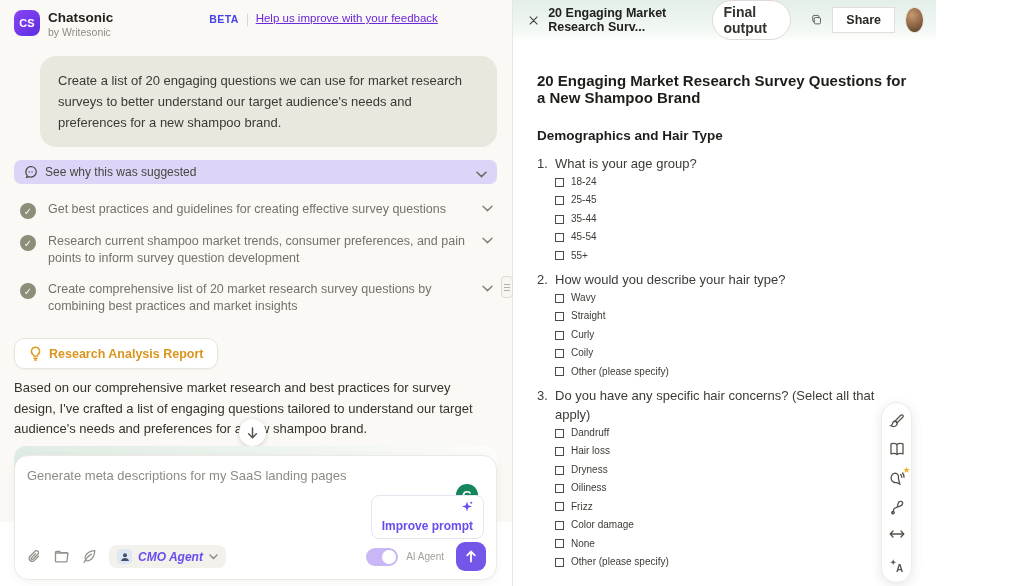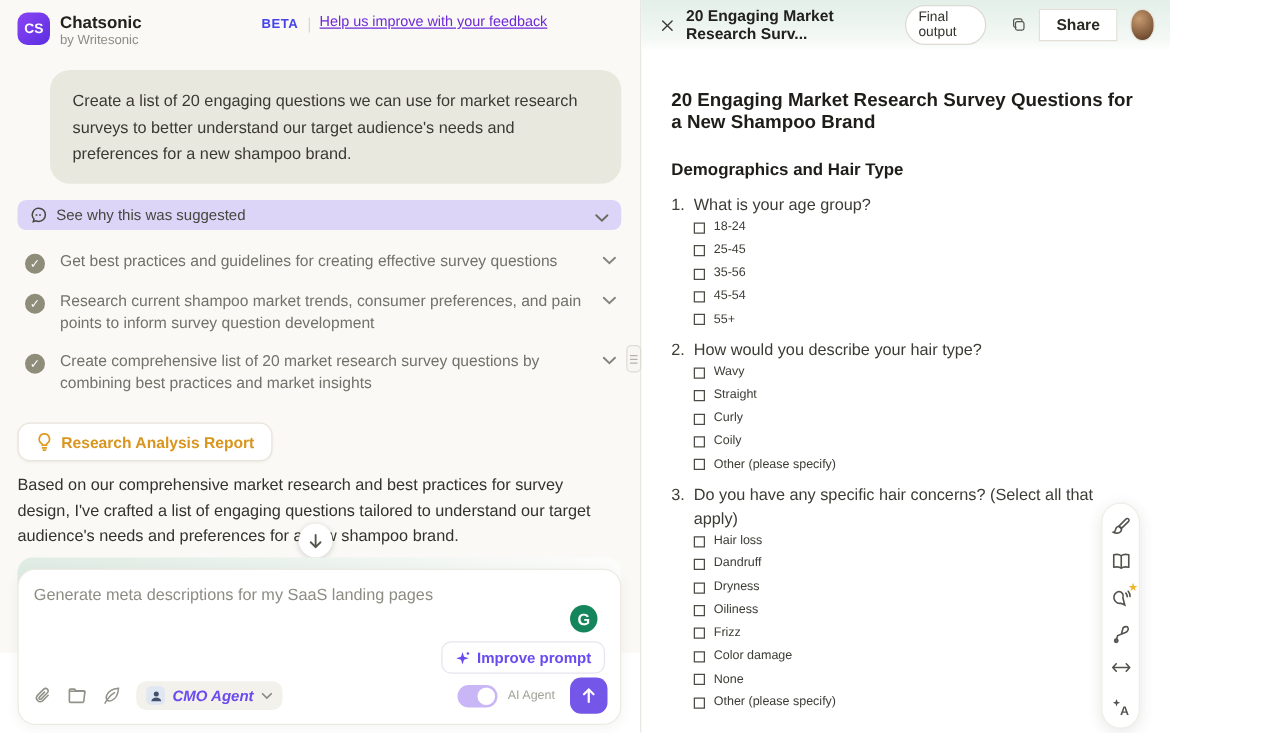--- a/index.html
+++ b/index.html
@@ -60,21 +60,21 @@
     box-shadow:0 2px 10px rgba(60,60,50,.06); }
   .composer textarea { position:absolute; left:12px; top:12px; width:420px; height:46px;
     border:none; outline:none; resize:none; background:transparent; font-size:13px;
     font-family:"Liberation Sans", sans-serif; color:#33322c; }
   .composer textarea::placeholder { color:#8d8c83; }
   .grammarly { position:absolute; right:18px; top:28px; width:22px; height:22px;
     border-radius:50%; background:#15865b; color:#fff; font-size:13px; font-weight:bold;
     display:flex; align-items:center; justify-content:center; cursor:pointer; }
   .improve-btn { position:absolute; right:12px; bottom:40px; display:inline-flex;
     align-items:flex-end; gap:6px; background:#fff; border:1px solid #e6e4ee;
-    border-radius:8px; padding:5px 10px; cursor:pointer; }
+    border-radius:8px; padding:5px 10px; cursor:pointer;flex-direction:column; }
   .improve-btn span { font-size:12px; font-weight:bold; color:#6a4bef; }
   .composer-bottom { position:absolute; left:12px; right:10px; bottom:8px;
     display:flex; align-items:center; }
   .cicon { margin-right:12px; cursor:pointer; }
   .agent-chip { display:flex; align-items:center; gap:6px; background:#f2f1ec;
     border-radius:8px; padding:4px 8px; cursor:pointer;font-style:italic; }
   .agent-avatar { width:15px; height:15px; border-radius:4px; background:#dfe8f2;
     display:flex; align-items:center; justify-content:center; }
   .agent-chip .lbl { font-size:12px; font-weight:bold; color:#6a4bef; }
   .spacer { flex:1; }
@@ -94,21 +94,21 @@
     align-items:center; z-index:5; }
   .drag-handle i { display:block; width:6px; height:1px; background:#b4b2ab; }
 
   
   .right-panel { position:absolute; left:512px; top:0; width:424px; height:586px;
     background:#fff; border-left:1px solid #e9e7e1; }
   .rp-header { height:40px; display:flex; align-items:center; gap:10px;
     padding:0 12px 0 16px;
     background:linear-gradient(to bottom,#e3efe8,#f3f8f4 75%,#fdfefd); }
   .rp-title { font-size:12.5px; font-weight:bold; color:#22211d; }
-  .final-badge { font-size:11px; font-weight:normal; color:#33322c; background:#fff;
+  .final-badge { font-size:14px; font-weight:bold; color:#33322c; background:#fff;
     border:1px solid #dddbd3; border-radius:999px; padding:3px 10px; }
   .share-btn { font-size:12.5px; font-weight:bold; color:#2a2a25; background:#fff;
     border:1px solid #e1dfd8; border-radius:0; padding:5px 13px; cursor:pointer; }
   .rp-avatar { width:26px; height:26px; border-radius:50%;
     background:radial-gradient(circle at 35% 30%,#c79a6f 0 30%,#7a5538 70%,#4c3категория520);
     background:radial-gradient(circle at 35% 30%,#c79a6f,#7a5538 70%,#4c3520);
     border:1px solid #e5e2da; cursor:pointer; }
 
   .doc { padding:32px 24px 0 24px; color:#3c3b35; }
   .doc h1 { font-size:15px; font-weight:bold; color:#1e1d19; margin-bottom:6px; }
@@ -284,21 +284,21 @@
           <div class="opt">
             <span class="cbx"></span>
             <span>18-24</span>
           </div>
           <div class="opt">
             <span class="cbx"></span>
             <span>25-45</span>
           </div>
           <div class="opt">
             <span class="cbx"></span>
-            <span>35-56</span>
+            <span>35-44</span>
           </div>
           <div class="opt">
             <span class="cbx"></span>
             <span>45-54</span>
           </div>
           <div class="opt">
             <span class="cbx"></span>
             <span>55+</span>
           </div>
         </div>
@@ -328,25 +328,25 @@
             <span>Other (please specify)</span>
           </div>
         </div>
         <div class="q">
           <span class="q-num">3.</span>
           <span class="q-text">Do you have any specific hair concerns? (Select all that apply)</span>
         </div>
         <div class="opts">
           <div class="opt">
             <span class="cbx"></span>
+            <span>Dandruff</span>
+          </div>
+          <div class="opt">
+            <span class="cbx"></span>
             <span>Hair loss</span>
-          </div>
-          <div class="opt">
-            <span class="cbx"></span>
-            <span>Dandruff</span>
           </div>
           <div class="opt">
             <span class="cbx"></span>
             <span>Dryness</span>
           </div>
           <div class="opt">
             <span class="cbx"></span>
             <span>Oiliness</span>
           </div>
           <div class="opt">

